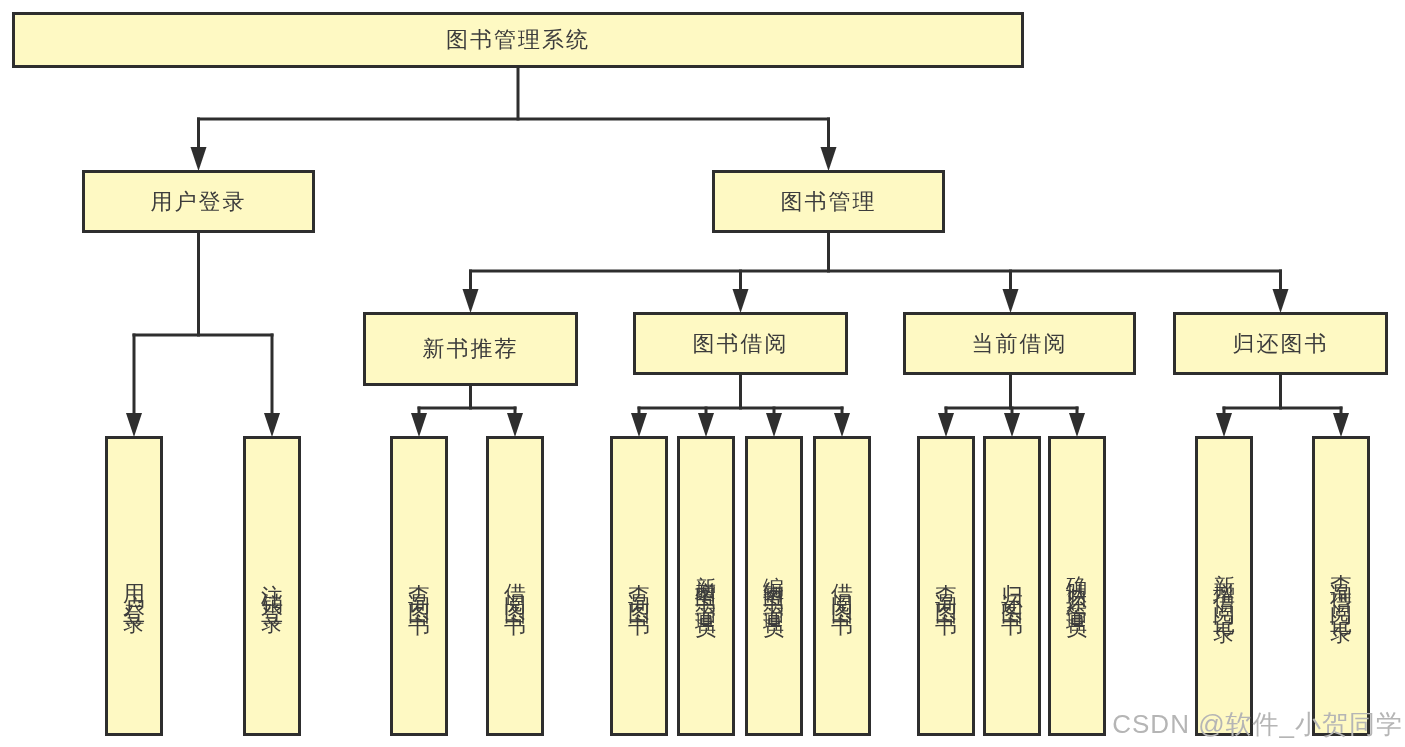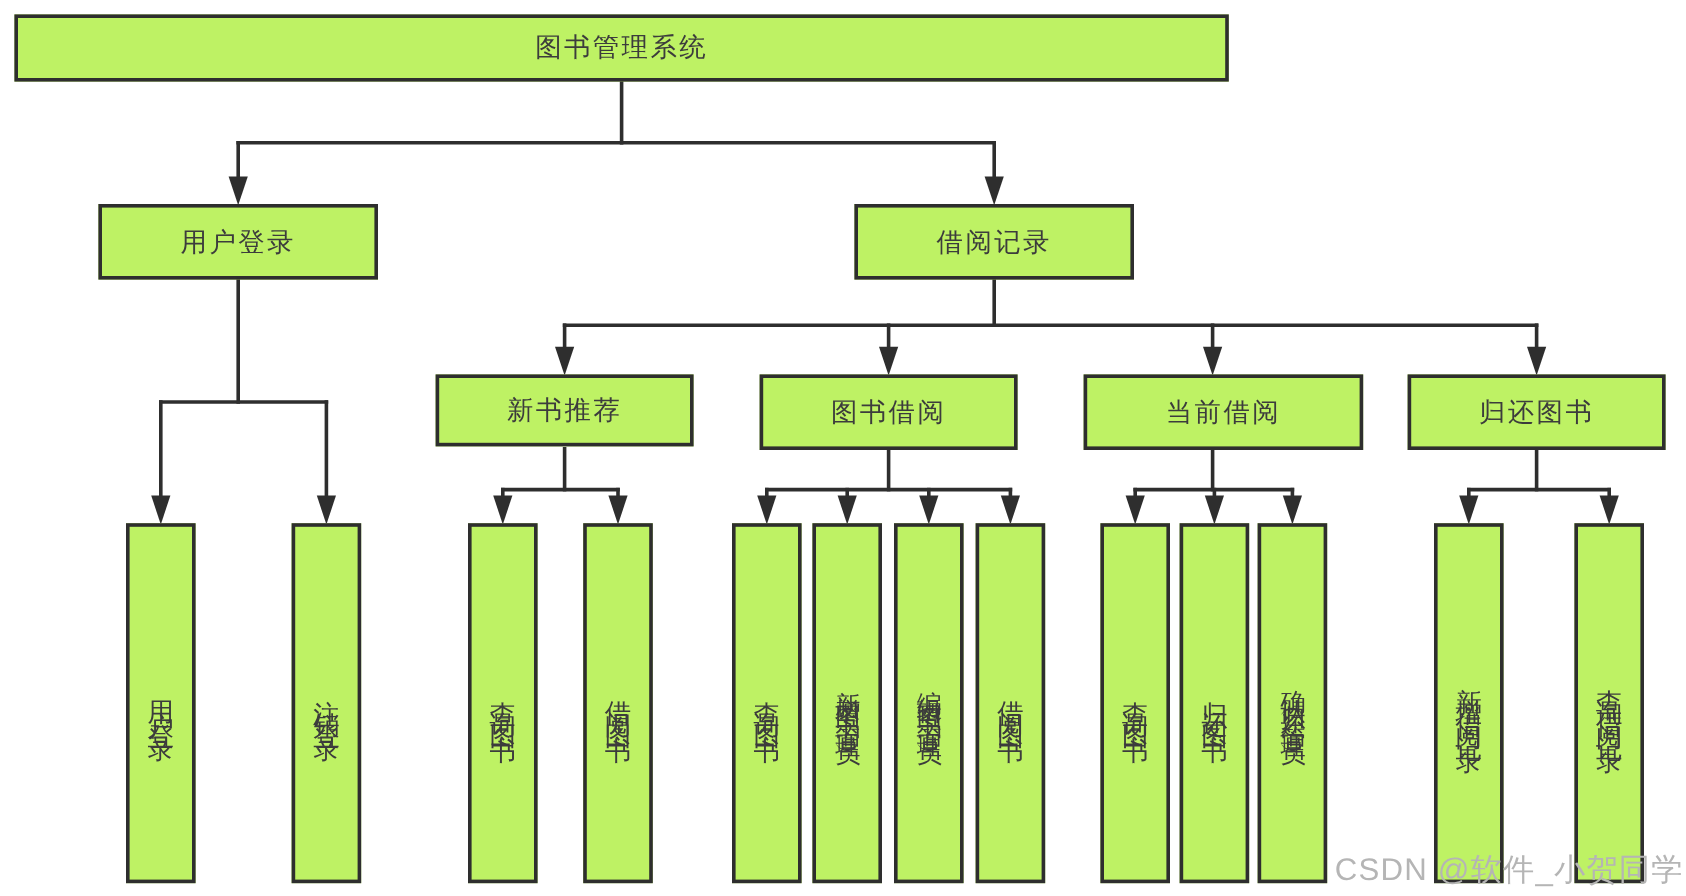--- a/index.html
+++ b/index.html
@@ -14,21 +14,21 @@
   #edges {
     position: absolute;
     left: 0; top: 0;
     width: 1405px; height: 747px;
     pointer-events: none;
   }
   .node {
     position: absolute;
     box-sizing: border-box;
     border: 3px solid #2e2e2e;
-    background: #bef264;
+    background: #fef9c3;
     display: flex;
     align-items: center;
     justify-content: center;
     color: #3c3c3c;
   }
   .node .lbl {
     font-size: 22px;
     letter-spacing: 2px;
     white-space: nowrap;
   }
@@ -114,23 +114,23 @@
       <div class="node" style="left: 82px; top: 170px; width: 233px; height: 63px;">
         <span class="lbl">用户登录</span>
       </div>
       <div class="node vert" style="left: 105px; top: 436px; width: 58px; height: 300px;">
         <span class="lbl">用户登录</span>
       </div>
       <div class="node vert" style="left: 243px; top: 436px; width: 58px; height: 300px;">
         <span class="lbl">注销登录</span>
       </div>
       <div class="node" style="left: 712px; top: 170px; width: 233px; height: 63px;">
-        <span class="lbl">借阅记录</span>
+        <span class="lbl">图书管理</span>
       </div>
-      <div class="node" style="left: 363px; top: 312px; width: 215px; height: 60px;">
+      <div class="node" style="left: 363px; top: 312px; width: 215px; height: 74px;">
         <span class="lbl">新书推荐</span>
       </div>
       <div class="node vert" style="left: 390px; top: 436px; width: 58px; height: 300px;">
         <span class="lbl">查询图书</span>
       </div>
       <div class="node vert" style="left: 486px; top: 436px; width: 58px; height: 300px;">
         <span class="lbl">借阅图书</span>
       </div>
       <div class="node" style="left: 633px; top: 312px; width: 215px; height: 63px;">
         <span class="lbl">图书借阅</span>

